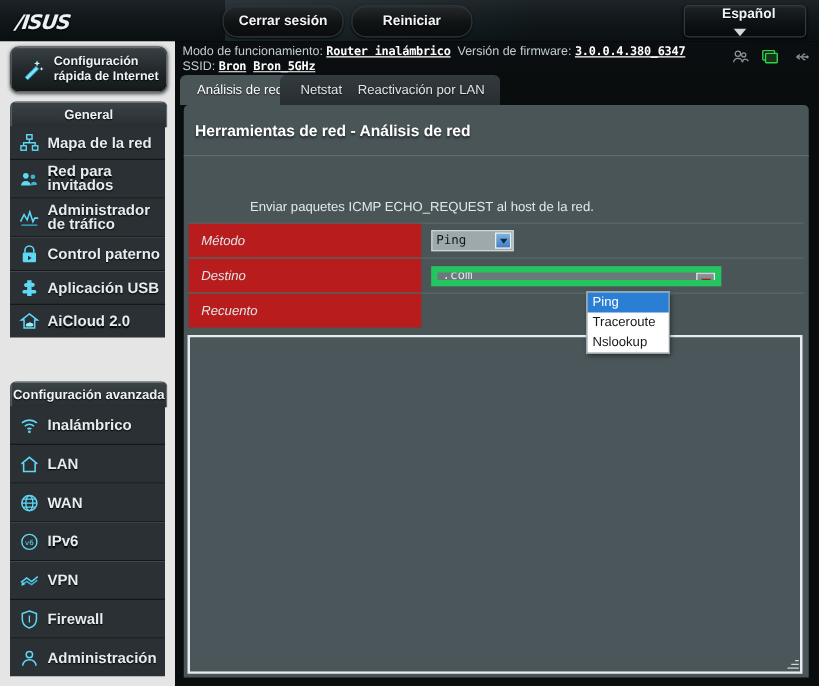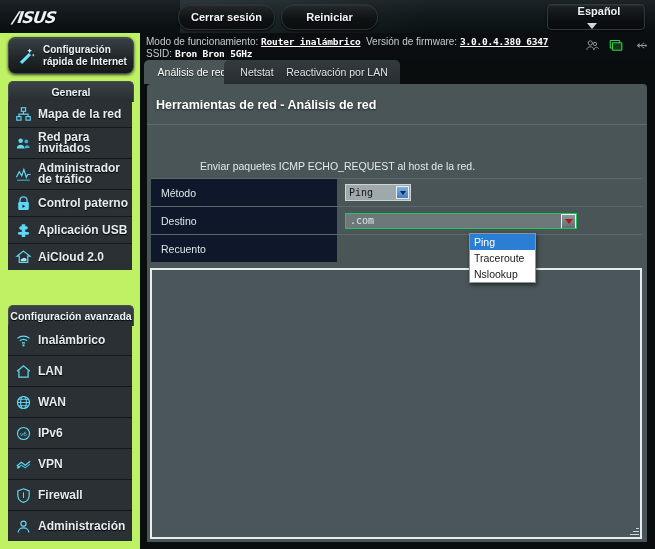--- a/index.html
+++ b/index.html
@@ -75,21 +75,21 @@
   .info-l1{position:absolute;left:6px;top:3px;font-size:10px;color:#c3ccd0;white-space:nowrap;}
   .info-l2{position:absolute;left:6px;top:15px;font-size:10px;color:#c3ccd0;white-space:nowrap;}
   .mono-u{
     font-family:"DejaVu Sans Mono", monospace;font-size:9.5px;font-weight:bold;
     color:#fff;text-decoration:underline;letter-spacing:-.2px;
   }
   .statusicons{position:absolute;right:7px;top:5px;display:flex;gap:9px;align-items:center;}
   .sicon{width:15px;height:15px;display:block;}
 
   
-  .sidebar{position:absolute;left:0;top:33px;width:140px;height:516px;background:#bef264;}
+  .sidebar{position:absolute;left:0;top:33px;width:140px;height:516px;background:#e5e5e5;}
   .qis{
     position:absolute;left:8px;top:4px;width:124px;height:35px;
     border-radius:7px;
     background:linear-gradient(180deg,#3a4145 0%,#23292c 50%,#141819 100%);
     border:1px solid #454c50;
     box-shadow:0 1px 3px rgba(0,0,0,.7), inset 0 1px 0 rgba(255,255,255,.07);
     display:flex;align-items:center;cursor:pointer;
   }
   .qis .qtxt{
     font-size:10px;font-weight:bold;color:#eef4f6;line-height:12px;
@@ -151,24 +151,24 @@
 
   .formtable{position:absolute;left:4px;top:94px;width:492px;}
   .frow{
     position:relative;height:27px;width:492px;
     border-top:1px solid #5c6769;
     display:flex;align-items:center;
   }
   .frow:first-child{border-top:1px solid #5c6769;}
   .fcell-label{
     width:186px;height:100%;flex:0 0 186px;
-    background:#0f172a;
+    background:#b91c1c;
     display:flex;align-items:center;
     padding-left:10px;box-sizing:border-box;
-    font-size:10.5px;color:#dfe6e9;
+    font-size:10.5px;color:#dfe6e9;font-style:italic;
   }
   .fcell-field{
     flex:1;height:100%;display:flex;align-items:center;padding-left:8px;
   }
 
   .selbox{
     position:relative;width:66px;height:17px;
     background:#9fa9ab;
     border:1px solid #cdd4d6;
     display:flex;align-items:center;
@@ -184,21 +184,21 @@
   }
   .selarrow i{
     width:0;height:0;
     border-left:3.5px solid transparent;border-right:3.5px solid transparent;
     border-top:4px solid #0d2a47;display:block;
   }
 
   .textinput{
     position:relative;width:232px;height:16px;
     background:#6d787a;
-    border:1px solid #22c55e;
+    border:5px solid #22c55e;
     box-sizing:border-box;
     display:flex;align-items:center;
     font-family:"DejaVu Sans Mono", monospace;font-size:10px;color:#dfe6e8;
     padding-left:4px;
     overflow:hidden;
   }
   .redarrow{
     position:absolute;right:-0px;top:0px;width:15px;height:15px;
     background:linear-gradient(180deg,#8d989a 0%,#626d6f 100%);
     border:1px solid #e8eef2;

